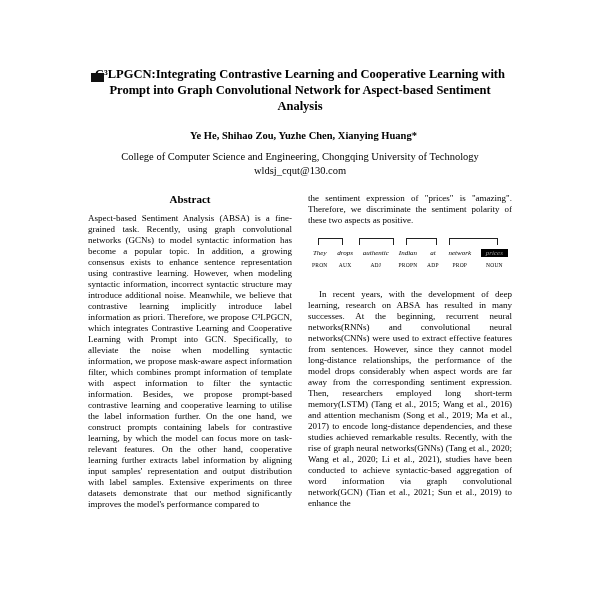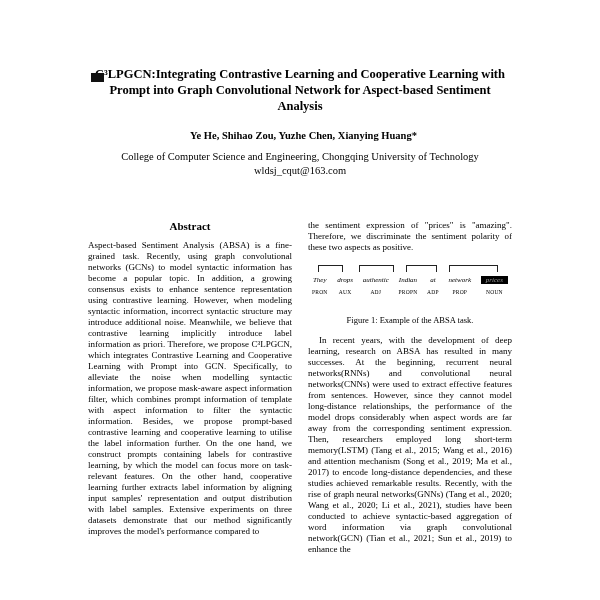--- a/index.html
+++ b/index.html
@@ -49,21 +49,21 @@
   .email {
     margin-top: 1px;
     text-align: center;
     font-size: 10.5px;
     line-height: 13px;
   }
   .columns {
     display: flex;
     gap: 16px;
     width: 424px;
-    margin: 43px auto 0;
+    margin: 16px auto 0;
   }
   .col { width: 204px; }
   .abstract-heading {
     text-align: center;
     font-size: 11px;
     font-weight: bold;
     margin-bottom: 8px;
   }
   .justify { text-align: justify; }
   .abstract-text, .body-text {
@@ -115,21 +115,21 @@
 <body>
 
 <div class="page">
 
   <div class="corner-mark"></div>
 
   <h1 class="title">C³LPGCN:Integrating Contrastive Learning and Cooperative Learning with Prompt into Graph Convolutional Network for Aspect-based Sentiment Analysis</h1>
 
   <div class="authors">Ye He, Shihao Zou, Yuzhe Chen, Xianying Huang*</div>
   <div class="affiliation">College of Computer Science and Engineering, Chongqing University of Technology</div>
-  <div class="email">wldsj_cqut@163.com</div>
+  <div class="email">wldsj_cqut@130.com</div>
 
   <div class="columns">
 
     <div class="col">
       <h2 class="abstract-heading">Abstract</h2>
       <p class="abstract-text justify">Aspect-based Sentiment Analysis (ABSA) is a fine-grained task. Recently, using graph convolutional networks (GCNs) to model syntactic information has become a popular topic. In addition, a growing consensus exists to enhance sentence representation using contrastive learning. However, when modeling syntactic information, incorrect syntactic structure may introduce additional noise. Meanwhile, we believe that contrastive learning implicitly introduce label information as priori. Therefore, we propose C³LPGCN, which integrates Contrastive Learning and Cooperative Learning with Prompt into GCN. Specifically, to alleviate the noise when modelling syntactic information, we propose mask-aware aspect information filter, which combines prompt information of template with aspect information to filter the syntactic information. Besides, we propose prompt-based contrastive learning and cooperative learning to utilise the label information further. On the one hand, we construct prompts containing labels for contrastive learning, by which the model can focus more on task-relevant features. On the other hand, cooperative learning further extracts label information by aligning input samples' representation and output distribution with label samples. Extensive experiments on three datasets demonstrate that our method significantly improves the model's performance compared to</p>
     </div>
 
     <div class="col">
       <p class="body-text justify">the sentiment expression of "prices" is "amazing". Therefore, we discriminate the sentiment polarity of these two aspects as positive.</p>
@@ -166,20 +166,19 @@
               <span class="tok">
                 <span class="w">network</span>
                 <span class="p">PROP</span>
               </span>
               <span class="tok gray">
                 <span class="w">prices</span>
                 <span class="p">NOUN</span>
               </span>
             </div>
         </div>
-        <figcaption class="fig-caption">Figure 1: Example of the ABSA task.</figcaption>
       </figure>
 
       <p class="body-text justify indent para-gap">In recent years, with the development of deep learning, research on ABSA has resulted in many successes. At the beginning, recurrent neural networks(RNNs) and convolutional neural networks(CNNs) were used to extract effective features from sentences. However, since they cannot model long-distance relationships, the performance of the model drops considerably when aspect words are far away from the corresponding sentiment expression. Then, researchers employed long short-term memory(LSTM) (Tang et al., 2015; Wang et al., 2016) and attention mechanism (Song et al., 2019; Ma et al., 2017) to encode long-distance dependencies, and these studies achieved remarkable results. Recently, with the rise of graph neural networks(GNNs) (Tang et al., 2020; Wang et al., 2020; Li et al., 2021), studies have been conducted to achieve syntactic-based aggregation of word information via graph convolutional network(GCN) (Tian et al., 2021; Sun et al., 2019) to enhance the</p>
     </div>
 
   </div>
 </div>
 
 </body></html>

